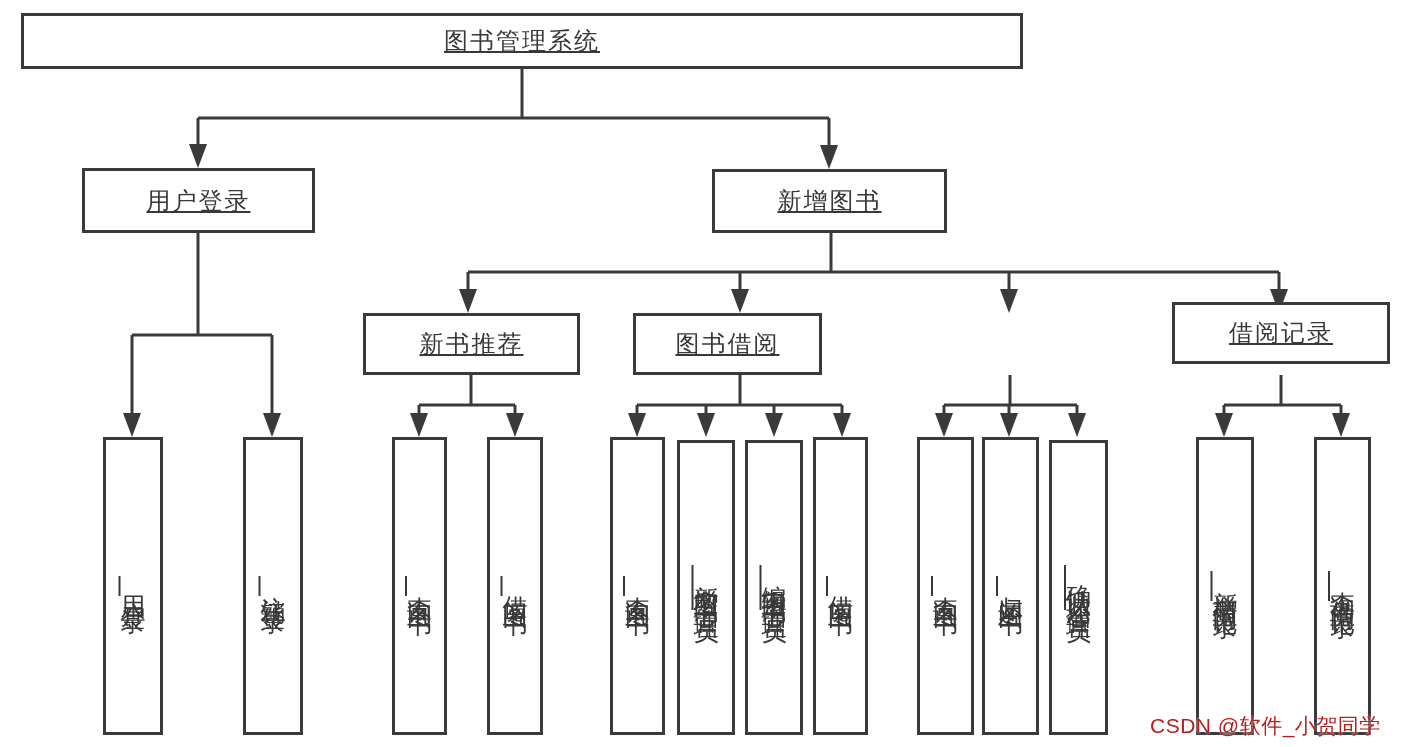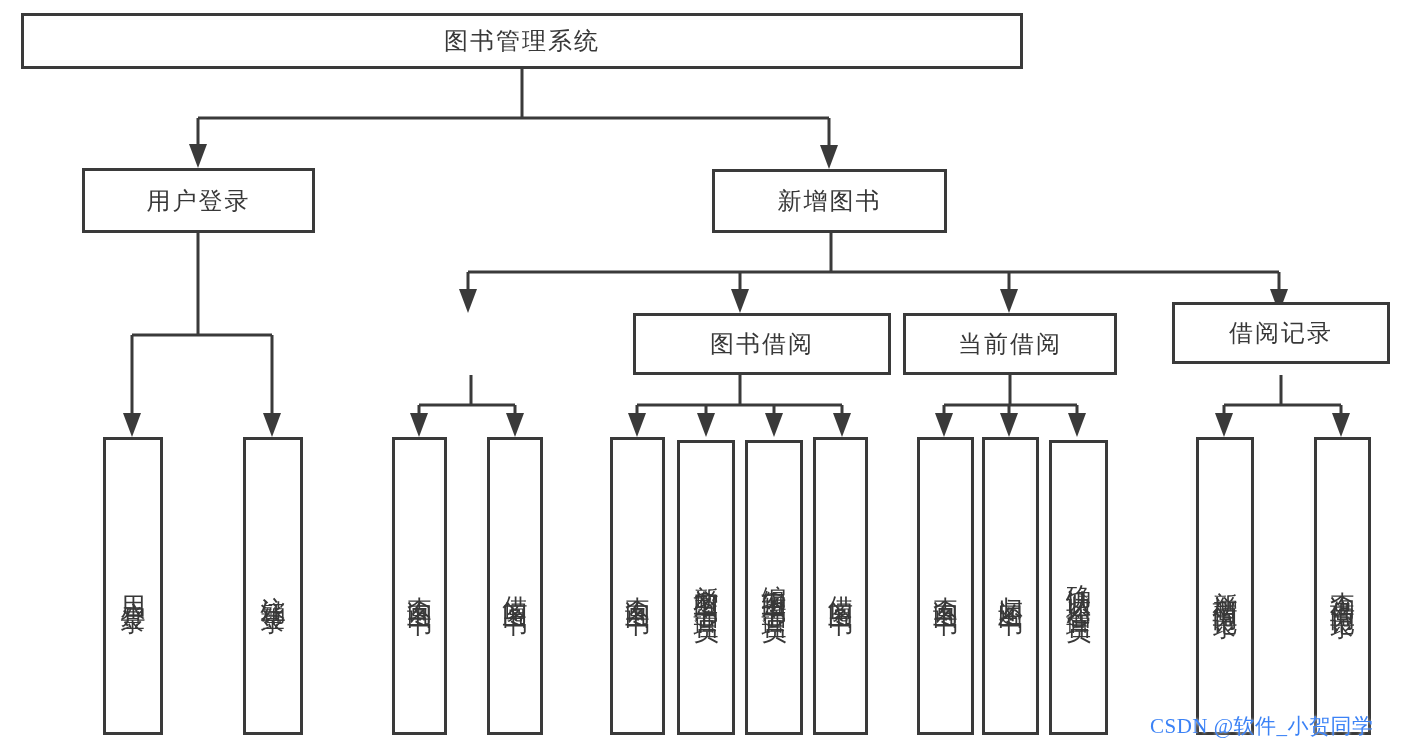--- a/index.html
+++ b/index.html
@@ -8,31 +8,31 @@
     font-family:"Liberation Sans",sans-serif;overflow:hidden;
   }
   .connectors{position:absolute;left:0;top:0;z-index:1;}
   .connectors path{fill:none;stroke:#3a3a3a;stroke-width:3;}
   .connectors polygon{fill:#3a3a3a;stroke:none;}
   .node{
     position:absolute;box-sizing:border-box;z-index:2;
     background:#ffffff;border:3px solid #3a3a3a;color:#383838;
     display:flex;align-items:center;justify-content:center;
     text-align:center;
+    text-decoration:underline;
   }
   .node.h{font-size:24px;letter-spacing:2px;white-space:nowrap;}
   .node.v{
     writing-mode:vertical-rl;text-orientation:mixed;
     font-size:25px;letter-spacing:5px;line-height:1;
   }
   .watermark{
     position:absolute;left:1150px;top:712px;z-index:3;
-    font-size:21px;letter-spacing:0.5px;color:#3b82f6;white-space:nowrap;
+    font-size:21px;letter-spacing:0.5px;color:#b91c1c;white-space:nowrap;
     text-shadow:0 0 3px #ffffff;
-    font-family:Liberation Serif, serif;
   }
 </style>
 </head>
 <body>
 
 <div class="stage">
 
   <svg class="connectors" width="1405" height="747" viewBox="0 0 1405 747" xmlns="http://www.w3.org/2000/svg">
     <g>
       <path d="M522 69 V118 M198 118 H829 M198 118 V146 M829 118 V147"></path>
@@ -74,22 +74,22 @@
       <polygon points="1215,413 1233,413 1224,437"></polygon>
       <polygon points="1332,413 1350,413 1341,437"></polygon>
     </g>
   </svg>
 
   <div class="node h" style="left:21px;top:13px;width:1002px;height:56px">图书管理系统</div>
 
   <div class="node h" style="left:82px;top:168px;width:233px;height:65px">用户登录</div>
   <div class="node h" style="left:712px;top:169px;width:235px;height:64px">新增图书</div>
 
-  <div class="node h" style="left:633px;top:313px;width:258px;height:62px">图书借阅</div>
-  <div class="node h" style="left:903px;top:313px;width:214px;height:62px">当前借阅</div>
+  <div class="node h" style="left:363px;top:313px;width:217px;height:62px">新书推荐</div>
+  <div class="node h" style="left:633px;top:313px;width:189px;height:62px">图书借阅</div>
   <div class="node h" style="left:1172px;top:302px;width:218px;height:62px">借阅记录</div>
 
   <div class="node v" style="left:103px;top:437px;width:60px;height:298px">用户登录</div>
   <div class="node v" style="left:243px;top:437px;width:60px;height:298px">注销登录</div>
 
   <div class="node v" style="left:392px;top:437px;width:55px;height:298px">查询图书</div>
   <div class="node v" style="left:487px;top:437px;width:56px;height:298px">借阅图书</div>
 
   <div class="node v" style="left:610px;top:437px;width:55px;height:298px">查询图书</div>
   <div class="node v" style="left:677px;top:440px;width:58px;height:295px">新增图书（管理员）</div>

